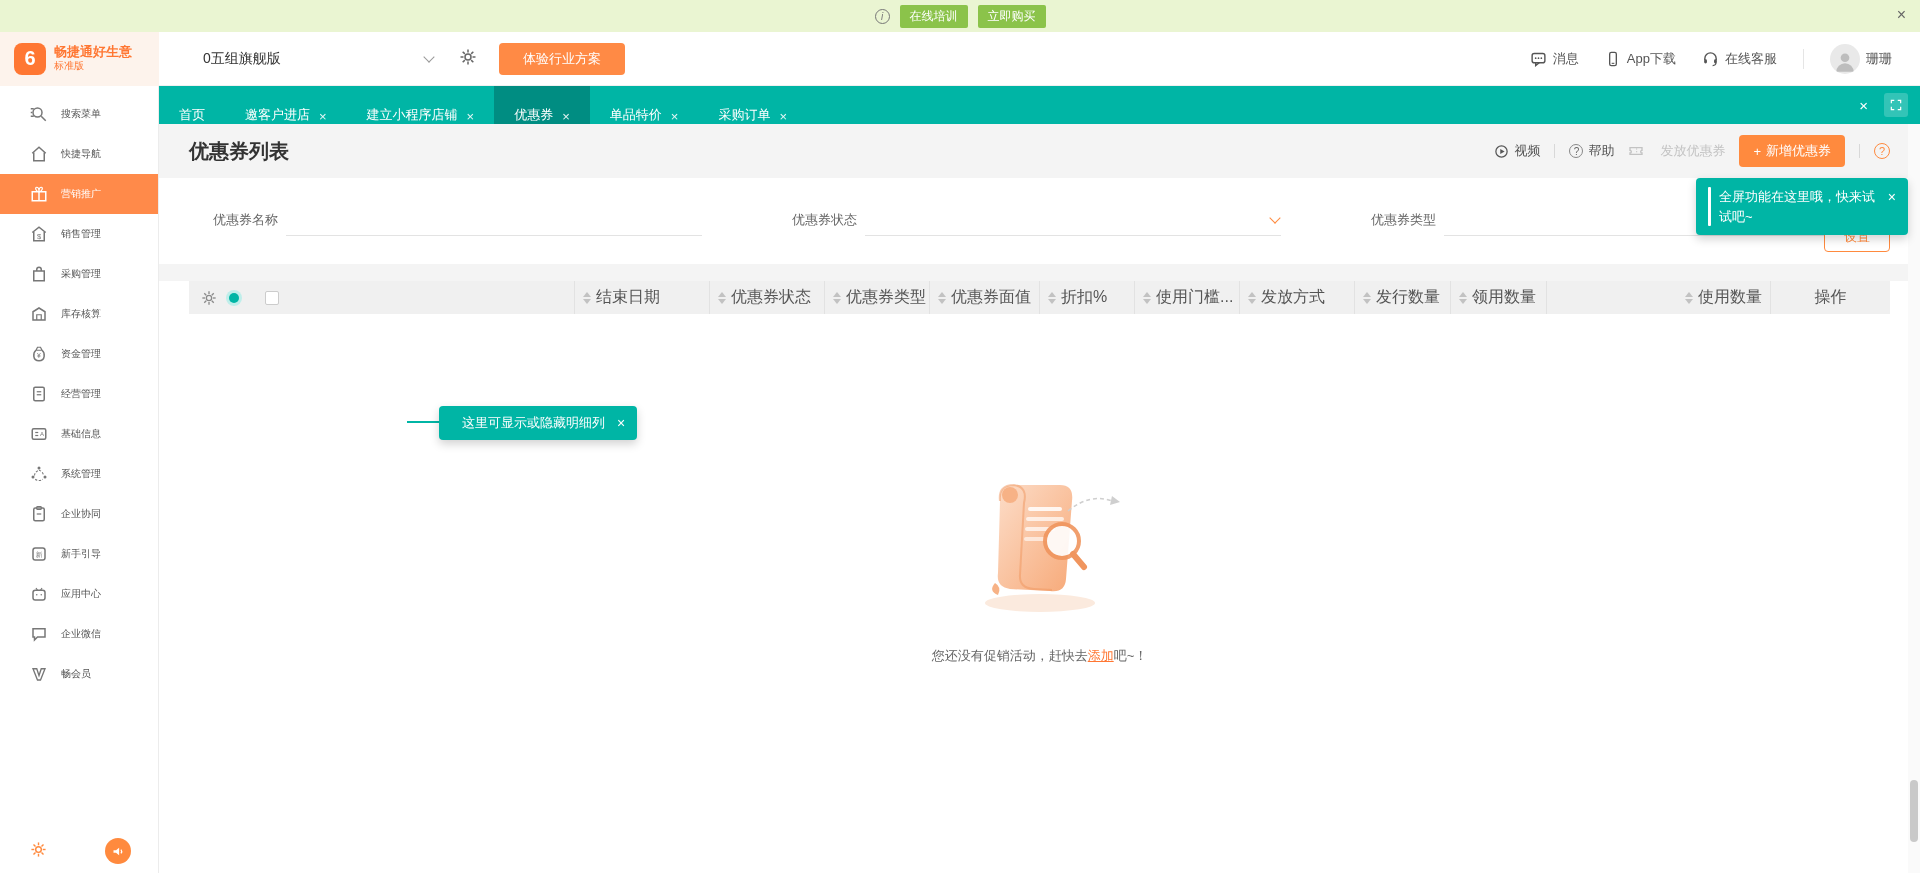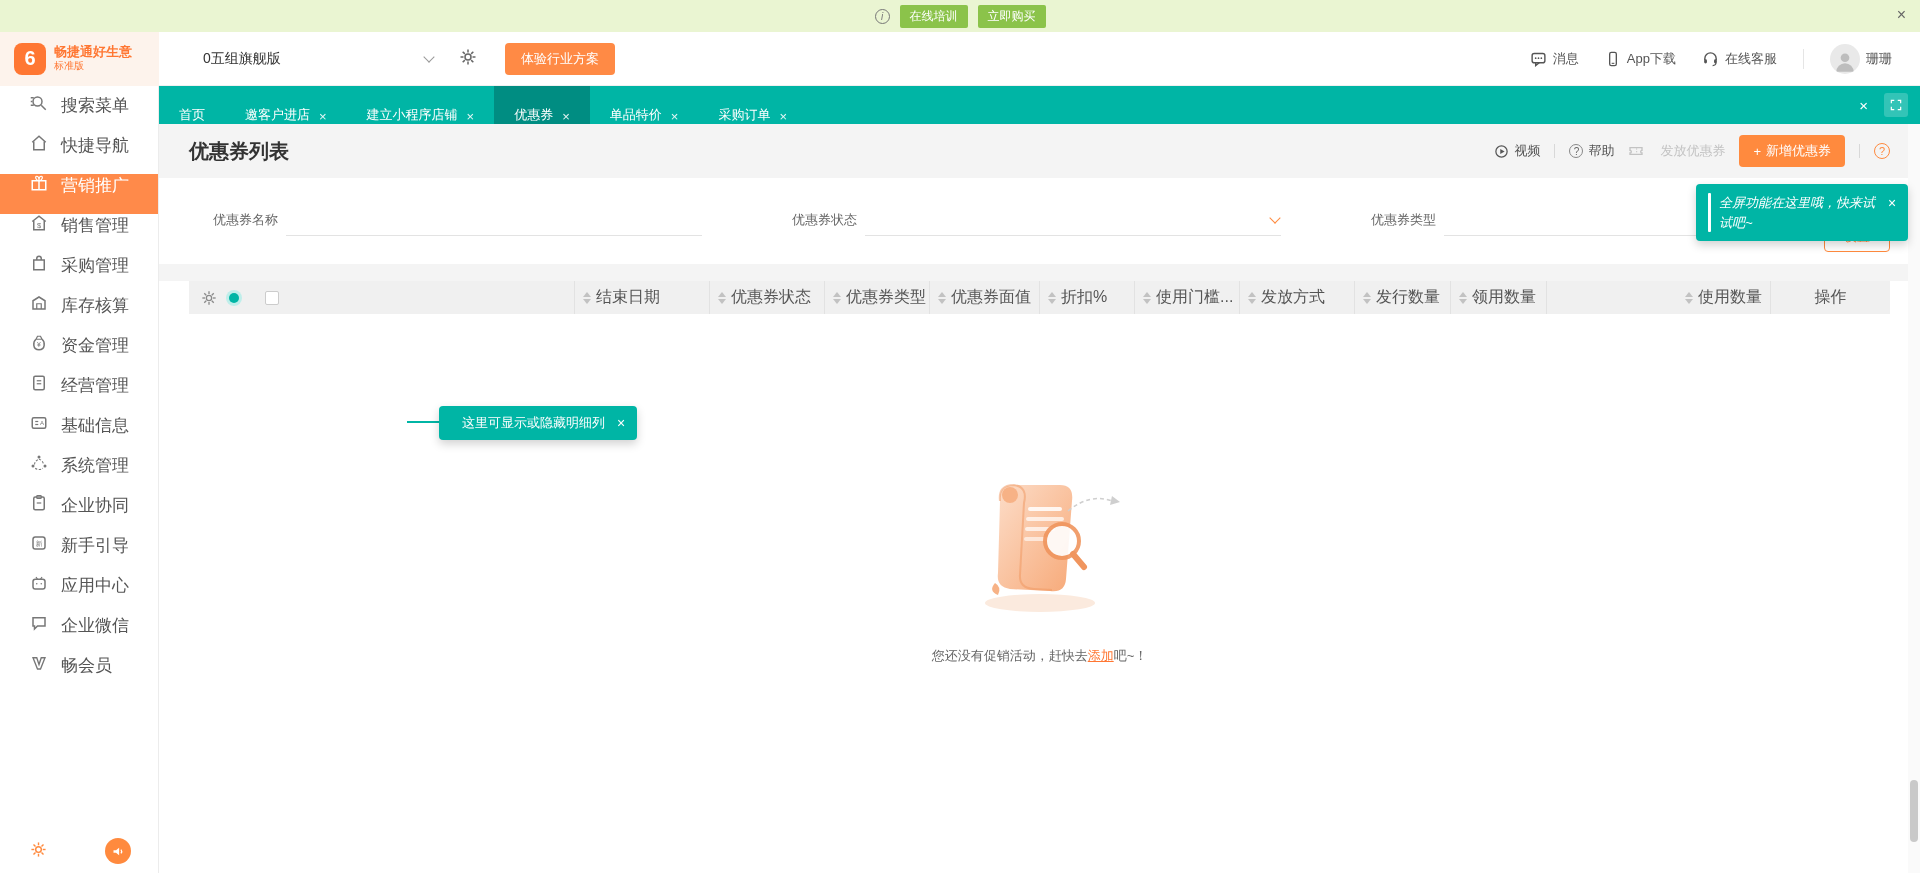--- a/index.html
+++ b/index.html
@@ -14,29 +14,29 @@
 
   
   .header { position:absolute; left:0; top:32px; width:1920px; height:54px; background:#fff; display:flex; align-items:center; border-bottom:1px solid #f0f0f0; }
   .logo-area { width:159px; height:54px; background:#fdf3ec; display:flex; align-items:center; padding-left:14px; gap:8px; flex-shrink:0; }
   .logo-mark { width:32px; height:32px; background:#ff7733; border-radius:8px; color:#fff; font-weight:bold; font-size:20px; display:flex; align-items:center; justify-content:center; }
   .brand-txt { color:#ff7733; font-weight:bold; font-size:13px; line-height:1.25; }
   .brand-sub { font-size:10px; font-weight:normal; }
   .store-sel { display:flex; align-items:center; margin-left:44px; width:230px; justify-content:space-between; cursor:pointer; font-size:14px; color:#333; }
   .chev { width:8px; height:8px; border-right:1.5px solid #999; border-bottom:1.5px solid #999; transform:rotate(45deg); margin-top:-4px; }
   .hgear { margin-left:26px; cursor:pointer; color:#666; }
-  .trial-btn { margin-left:28px; background:#ff8a45; color:#fff; font-size:13px; padding:7px 16px; border-radius:4px; cursor:pointer; }
+  .trial-btn { margin-left:22px; background:#ff8a45; color:#fff; font-size:13px; padding:7px 24px; border-radius:4px; cursor:pointer; }
   .header-right { margin-left:auto; display:flex; align-items:center; gap:26px; padding-right:28px; font-size:13px; color:#555; }
   .hitem { display:flex; align-items:center; gap:6px; cursor:pointer; }
   .hsep { width:1px; height:20px; background:#e5e5e5; }
   .avatar { width:30px; height:30px; border-radius:50%; background:#e9e9e9; display:flex; align-items:flex-end; justify-content:center; overflow:hidden; }
 
   
   .sidebar { position:absolute; left:0; top:86px; width:159px; height:787px; background:#fff; border-right:1px solid #ececec; padding-top:8px; }
-  .side-item { height:40px; display:flex; gap:13px; padding-left:30px; font-size:17px; color:#555; cursor:pointer; }
+  .side-item { height:40px; display:flex; align-items:center; gap:13px; padding-left:30px; font-size:10px; color:#555; cursor:pointer; }
   .side-item svg { color:#777; flex-shrink:0; }
   .side-item.active { background:#ff8a4a; color:#fff; }
   .side-item.active svg { color:#fff; }
   .side-footer { position:absolute; bottom:0; left:0; width:159px; height:44px; display:flex; align-items:center; justify-content:space-between; padding:0 28px 0 30px; }
   .side-footer .gearo { color:#ff8a3e; cursor:pointer; }
   .collapse-btn { width:26px; height:26px; border-radius:50%; background:#ff8a3e; color:#fff; display:flex; align-items:center; justify-content:center; cursor:pointer; }
 
   
   .tabbar { position:absolute; left:159px; top:86px; width:1761px; height:38px; background:#00b5a5; display:flex; align-items:stretch; color:#fff; font-size:13px; }
   .tab { display:flex; align-items:flex-end; padding:0 20px; gap:9px; cursor:pointer; }
@@ -79,21 +79,21 @@
 
   
   .empty-wrap { position:absolute; left:0; top:190px; width:1761px; display:flex; flex-direction:column; align-items:center; }
   .empty-text { margin-top:26px; font-size:13px; color:#666; }
   .empty-text a { color:#ff7733; text-decoration:underline; cursor:pointer; }
 
   
   .tip { position:absolute; background:#00b5a5; color:#fff; font-size:13px; border-radius:4px; box-shadow:0 4px 10px rgba(0,0,0,.18); display:flex; padding:9px 12px; gap:8px; z-index:5; }
   .tip .bar { width:3px; background:#fff; border-radius:1px; flex-shrink:0; }
   .tip .x { cursor:pointer; font-size:14px; margin-left:4px; }
-  .tip-full { right:12px; top:184px; width:212px; line-height:1.5;font-style:italic; }
+  .tip-full { right:12px; top:178px; width:212px; line-height:1.5; }
   .tip-cols { left:280px; top:282px; height:34px; align-items:center; }
   .tip-connector { position:absolute; left:248px; top:297px; width:34px; height:2px; background:#00b5a5; z-index:5; }
 
   
   .scroll-track { position:absolute; right:0; top:124px; width:12px; height:749px; background:#fafafa; }
   .scroll-thumb { position:absolute; right:2px; top:656px; width:8px; height:62px; background:#c9c9c9; border-radius:4px; }
 </style>
 </head>
 <body>
 

